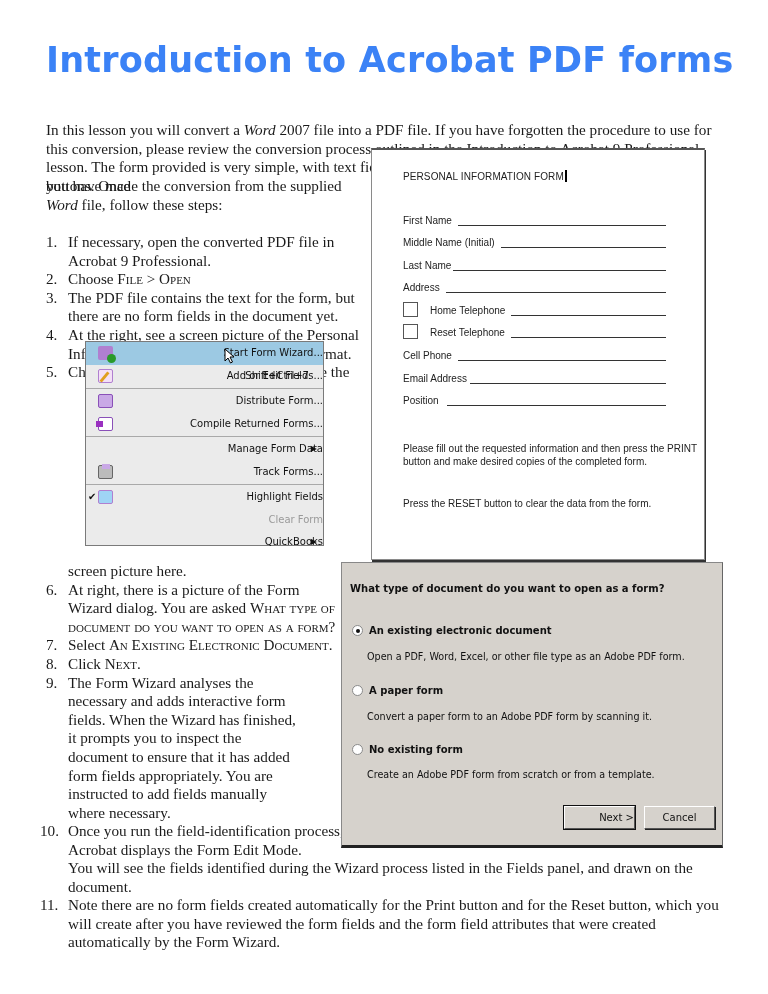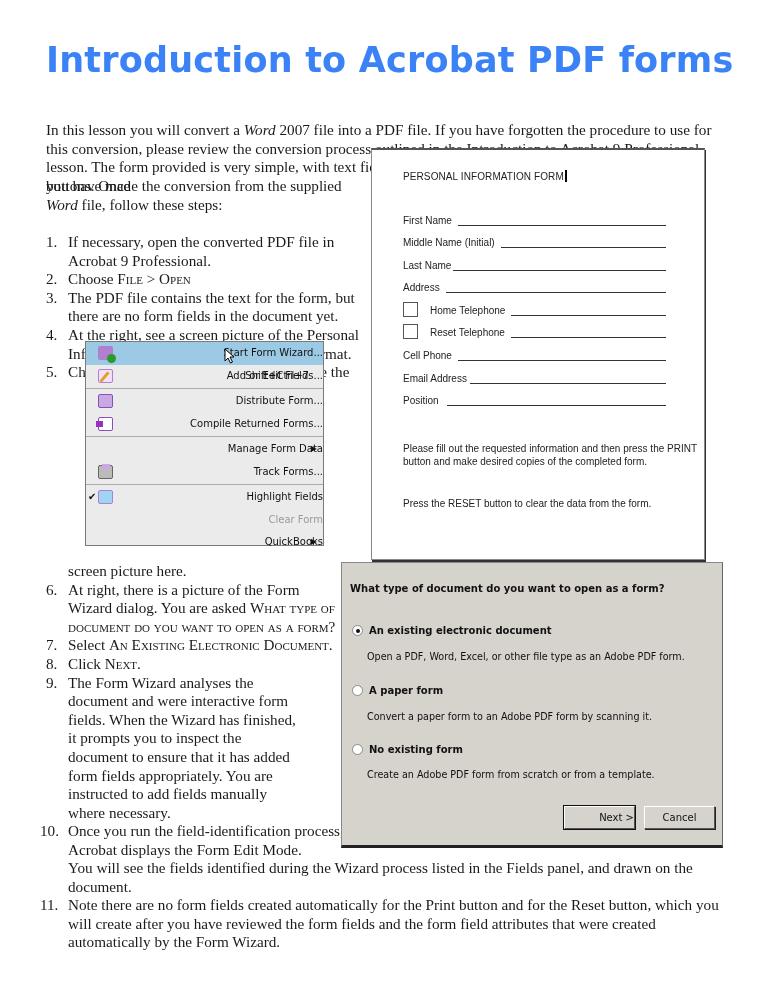--- a/index.html
+++ b/index.html
@@ -220,21 +220,21 @@
   <div class="step">
     <span class="num">7.</span>
     <span>Select </span><span class="sc">An Existing Electronic Document</span><span>.</span>
   </div>
   <div class="step">
     <span class="num">8.</span>
     <span>Click </span><span class="sc">Next</span><span>.</span>
   </div>
   <div class="step" style="width:255px;">
     <span class="num">9.</span>
-    <span>The Form Wizard analyses the document and were interactive form fields. When the Wizard has finished, it prompts you to inspect the document to ensure that it has added form fields appropriately. You are instructed to add fields manually where necessary.</span>
+    <span>The Form Wizard analyses the necessary and adds interactive form fields. When the Wizard has finished, it prompts you to inspect the document to ensure that it has added form fields appropriately. You are instructed to add fields manually where necessary.</span>
   </div>
   <div class="step wide" style="width:305px;">
     <span class="num">10.</span>
     <span>Once you run the field-identification process, Acrobat displays the Form Edit Mode.</span>
   </div>
 </div>
 
 <div class="steps body-text" style="top:859px; width:690px;">
   <div class="step">
     <span>You will see the fields identified during the Wizard process listed in the Fields panel, and drawn on the document.</span>

